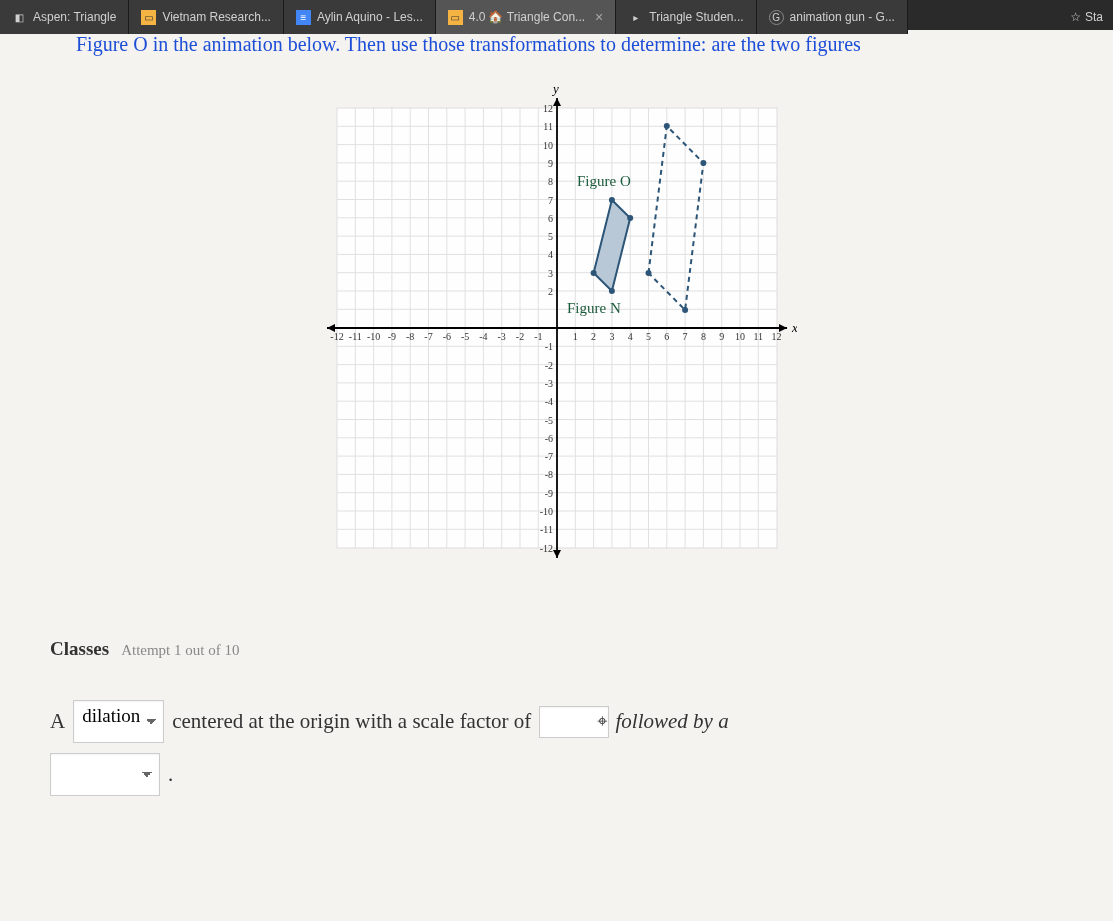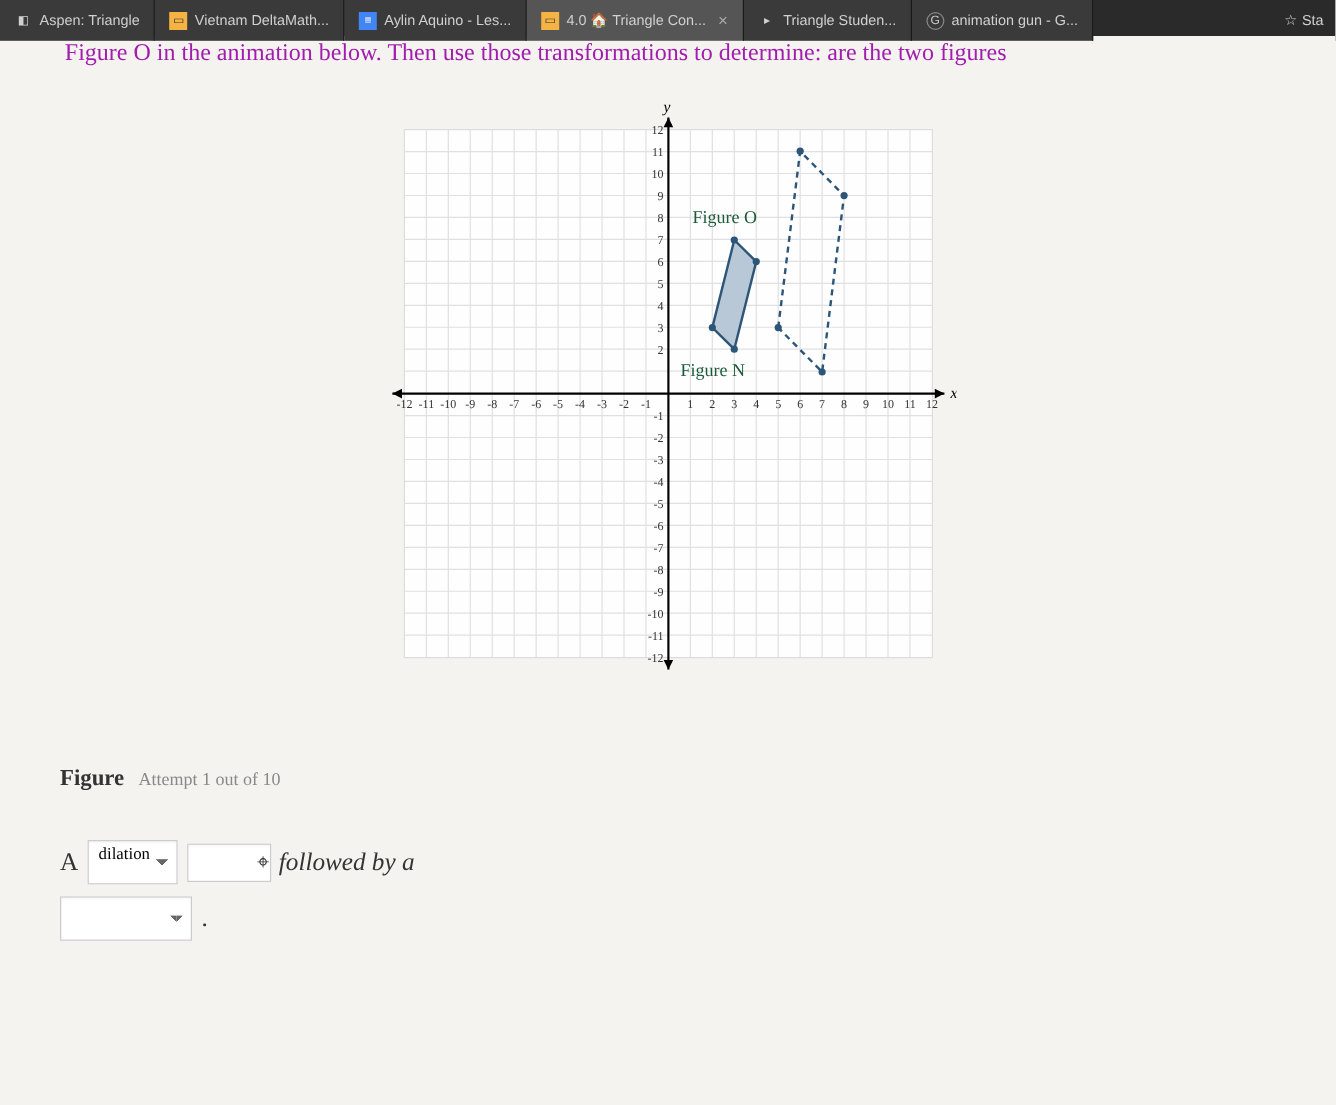--- a/index.html
+++ b/index.html
@@ -51,24 +51,25 @@
       background: #f5f3ef;
     }
     .question {
       font-size: 21px;
       color: #333;
       line-height: 1.5;
       margin-bottom: 30px;
     }
     .partial-line {
       font-size: 20px;
-      color: #a21caf;
+      color: #1d4ed8;
       line-height: 1.4;
       margin-top: -4px;
       padding-left:4px;
+      margin-left:22px;
     }
     .graph-wrap {
       display: flex;
       justify-content: center;
       margin: 20px 0 60px 0;
     }
     .answer-section { margin-top: 60px; }
     .answer-label {
       font-size: 19px;
       font-weight: bold;
@@ -87,21 +88,21 @@
       color: #333;
       display: flex;
       align-items: center;
       flex-wrap: wrap;
       gap: 8px;
     }
     .dropdown {
       background: #fff;
       border: 1px solid #ccc;
       padding: 4px 22px 16px 8px;
-      font-size: 14px;
+      font-size: 19px;
       font-family: Georgia, serif;
       box-shadow: inset 0 1px 2px rgba(0,0,0,0.05);
       position: relative;
       appearance: none;
       background-image: linear-gradient(45deg, transparent 50%, #666 50%), linear-gradient(135deg, #666 50%, transparent 50%);
       background-position: calc(100% - 12px) center, calc(100% - 7px) center;
       background-size: 5px 5px, 5px 5px;
       background-repeat: no-repeat;
     }
     .text-input {
@@ -123,21 +124,21 @@
 </head>
 <body>
 
 <div class="tab-bar">
   <div class="tab">
     <span class="tab-icon">◧</span>
     <span>Aspen: Triangle</span>
   </div>
   <div class="tab">
     <span class="tab-icon" style="background:#f4b342;color:#333;">▭</span>
-    <span>Vietnam DeltaMath...</span>
+    <span>Vietnam Research...</span>
   </div>
   <div class="tab">
     <span class="tab-icon" style="background:#4285f4;color:#fff;">≡</span>
     <span>Aylin Aquino - Les...</span>
   </div>
   <div class="tab active">
     <span class="tab-icon" style="background:#f4b342;color:#333;">▭</span>
     <span>4.0 🏠 Triangle Con...</span>
     <span class="tab-close">×</span>
   </div>
@@ -285,28 +286,29 @@
         <circle cx="349.8" cy="48" r="3" fill="#2c5577"></circle>
         <circle cx="386.4" cy="85" r="3" fill="#2c5577"></circle>
         <circle cx="368.1" cy="232" r="3" fill="#2c5577"></circle>
 
       <text x="250" y="235" font-size="15" fill="#1b5a3a">Figure N</text>
       <text x="260" y="108" font-size="15" fill="#1b5a3a">Figure O</text>
     </svg>
   </div>
 
   <div class="answer-section">
-    <span class="answer-label">Figure</span>
+    <span class="answer-label">Classes</span>
     <span class="attempt">Attempt 1 out of 10</span>
 
     <div class="answer-line">
       <span>A</span>
       <select class="dropdown">
         <option>dilation</option>
       </select>
+      <span>centered at the origin with a scale factor of</span>
       <input class="text-input" type="text" value="" style="">
       <span class="cursor">⌖</span>
       <span style="margin-left:-20px;font-style:italic;">followed by a</span>
     </div>
     <div class="answer-line" style="margin-top:10px;">
       <select class="dropdown empty">
         <option></option>
       </select>
       <span>.</span>
     </div>

